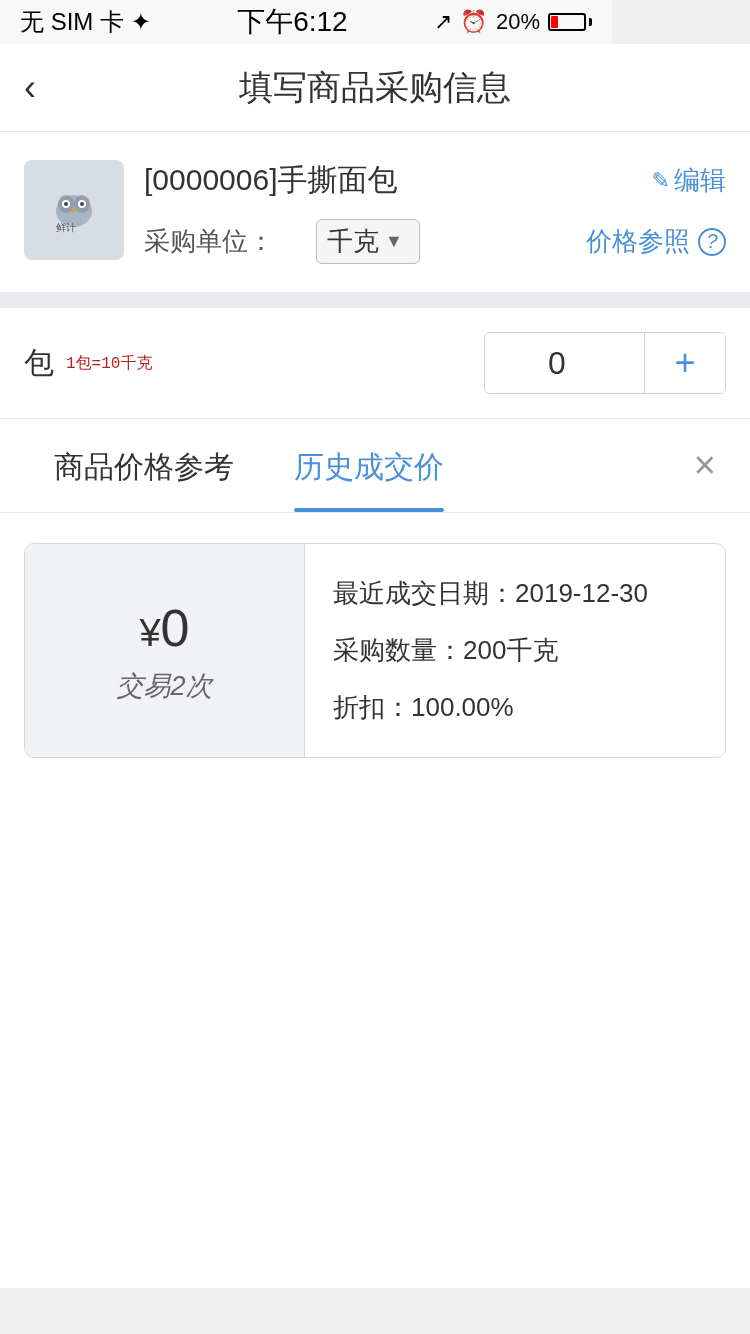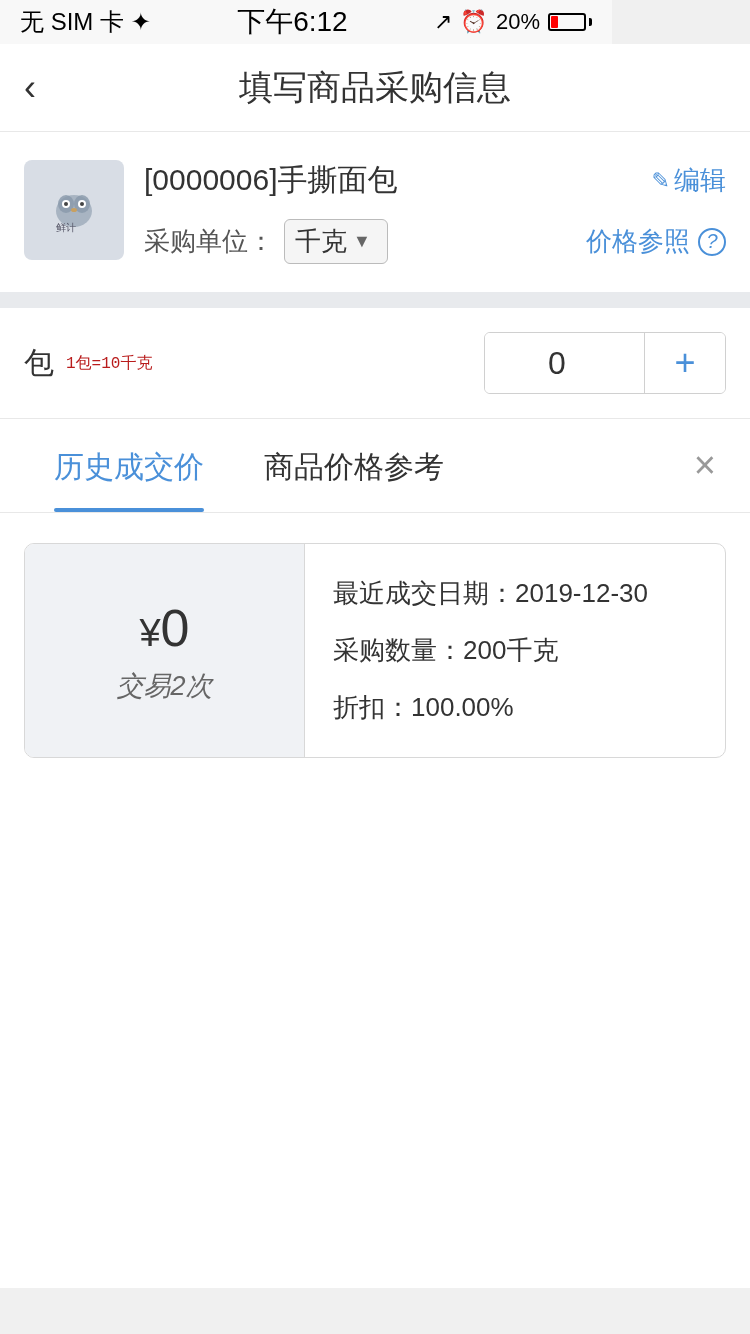--- a/index.html
+++ b/index.html
@@ -157,20 +157,21 @@
       border: 1px solid #bbb;
       border-radius: 6px;
       padding: 4px 16px 4px 10px;
       font-size: 26px;
       color: #333;
       background: #f5f5f5;
       position: relative;
       display: flex;
       align-items: center;
       gap: 6px;
+      margin-left: 32px;
     }
     .unit-dropdown-arrow {
       font-size: 18px;
       color: #666;
     }
     .price-ref {
       font-size: 26px;
       color: #4a90d9;
       display: flex;
       align-items: center;
@@ -420,22 +421,22 @@
     <span class="qty-sub">1包=10千克</span>
   </div>
   <div class="quantity-control">
     <input class="qty-input" type="number" value="0" style="">
     <button class="qty-plus">+</button>
   </div>
 </div>
 
 <div class="tabs-section">
   <div class="tabs-header">
+    <div class="tab-item">商品价格参考</div>
     <div class="tab-item active">历史成交价</div>
-    <div class="tab-item">商品价格参考</div>
     <div class="tab-close">×</div>
   </div>
 
   <div class="price-card">
     <div class="price-card-left">
       <div class="price-amount">
         <span class="price-symbol">¥</span><span>0</span>
       </div>
       <div class="price-trades">交易2次</div>
     </div>

